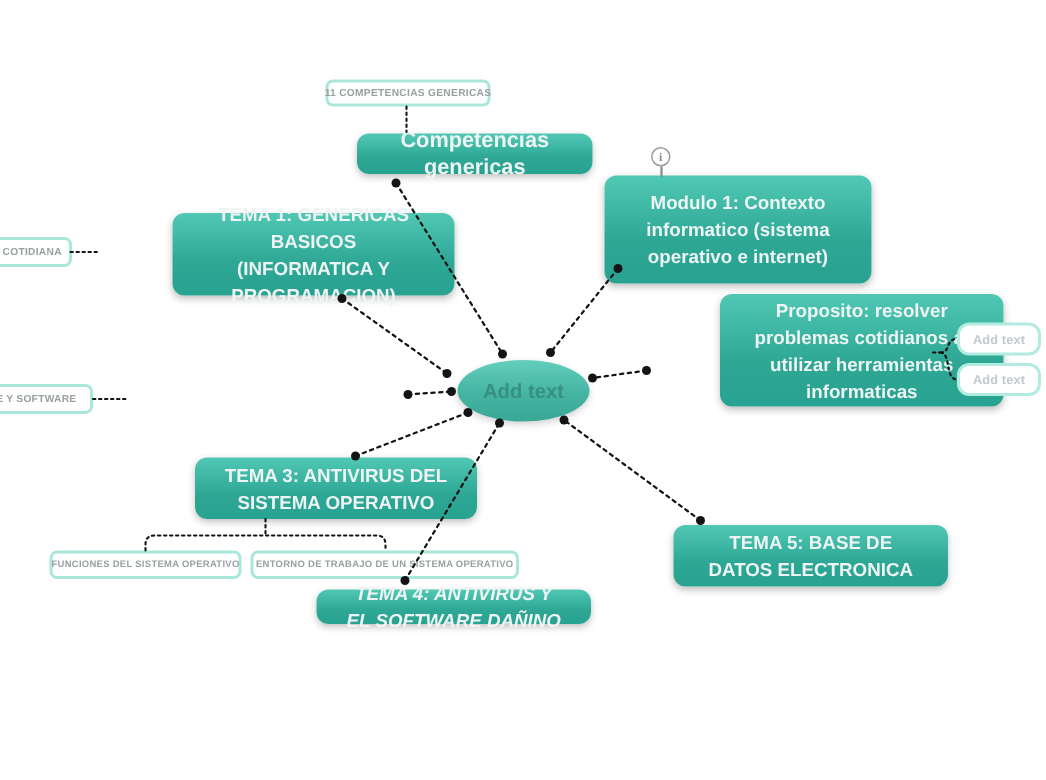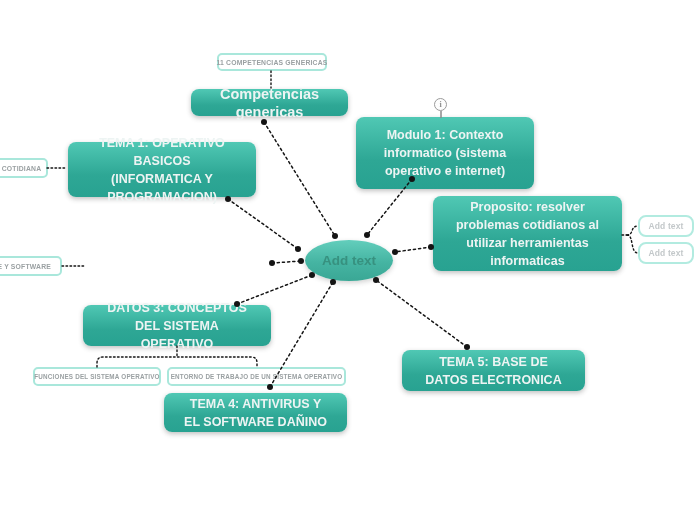--- a/index.html
+++ b/index.html
@@ -6,29 +6,29 @@
   .canvas{
     position:relative;width:697px;height:520px;background:#ffffff;
     overflow:hidden;font-family:"Liberation Sans",sans-serif;
   }
   
   .topic{
     position:absolute;display:flex;align-items:center;justify-content:center;
     text-align:center;box-sizing:border-box;padding:2px 19px;
     background:linear-gradient(180deg,#50c8b4 0%,#2ea795 60%,#28a291 100%);
     color:#edf4f3;font-weight:bold;font-size:12.5px;line-height:18px;
-    border-radius:8px;box-shadow:0 2px 5px rgba(50,50,50,.30);z-index:2;
+    border-radius:8px;box-shadow:0 2px 5px rgba(50,50,50,.30);z-index:2;margin-left:47px;
   }
   #t-competencias{left:191px;top:89px;width:157px;height:27px;font-size:14.5px;}
   #t-modulo1    {left:356px;top:117px;width:178px;height:72px;}
   #t-tema1      {left:68px; top:142px;width:188px;height:55px;}
   #t-proposito  {left:433px;top:196px;width:189px;height:75px;}
   #t-tema2      {left:88px; top:247px;width:180px;height:41px;}
   #t-tema3      {left:83px; top:305px;width:188px;height:41px;}
-  #t-tema4      {left:164px;top:393px;width:183px;height:39px;}
+  #t-tema4      {left:164px;top:393px;width:183px;height:23px;font-style:italic;}
   #t-tema5      {left:402px;top:350px;width:183px;height:41px;}
   
   .central{
     position:absolute;left:305px;top:240px;width:88px;height:41px;
     border-radius:50%;display:flex;align-items:center;justify-content:center;
     background:linear-gradient(180deg,#63cebc 0%,#45b4a2 55%,#3aa795 100%);
     color:#37917f;font-weight:bold;font-size:13.5px;z-index:2;
     box-shadow:0 2px 5px rgba(50,50,50,.22);
   }
   
@@ -114,27 +114,27 @@
     <span>Add text</span>
   </div>
 
   <div class="topic" id="t-competencias">
     <span>Competencias genericas</span>
   </div>
   <div class="topic" id="t-modulo1">
     <span>Modulo 1: Contexto informatico (sistema operativo e internet)</span>
   </div>
   <div class="topic" id="t-tema1">
-    <span>TEMA 1: OPERATIVO BASICOS (INFORMATICA Y PROGRAMACION)</span>
+    <span>TEMA 1: GENERICAS BASICOS (INFORMATICA Y PROGRAMACION)</span>
   </div>
   <div class="topic" id="t-proposito">
     <span>Proposito: resolver problemas cotidianos al utilizar herramientas informaticas</span>
   </div>
   <div class="topic" id="t-tema3">
-    <span>DATOS 3: CONCEPTOS DEL SISTEMA OPERATIVO</span>
+    <span>TEMA 3: ANTIVIRUS DEL SISTEMA OPERATIVO</span>
   </div>
   <div class="topic" id="t-tema4">
     <span>TEMA 4: ANTIVIRUS Y EL SOFTWARE DAÑINO</span>
   </div>
   <div class="topic" id="t-tema5">
     <span>TEMA 5: BASE DE DATOS ELECTRONICA</span>
   </div>
 
   <div class="note-icon">i</div>
 

